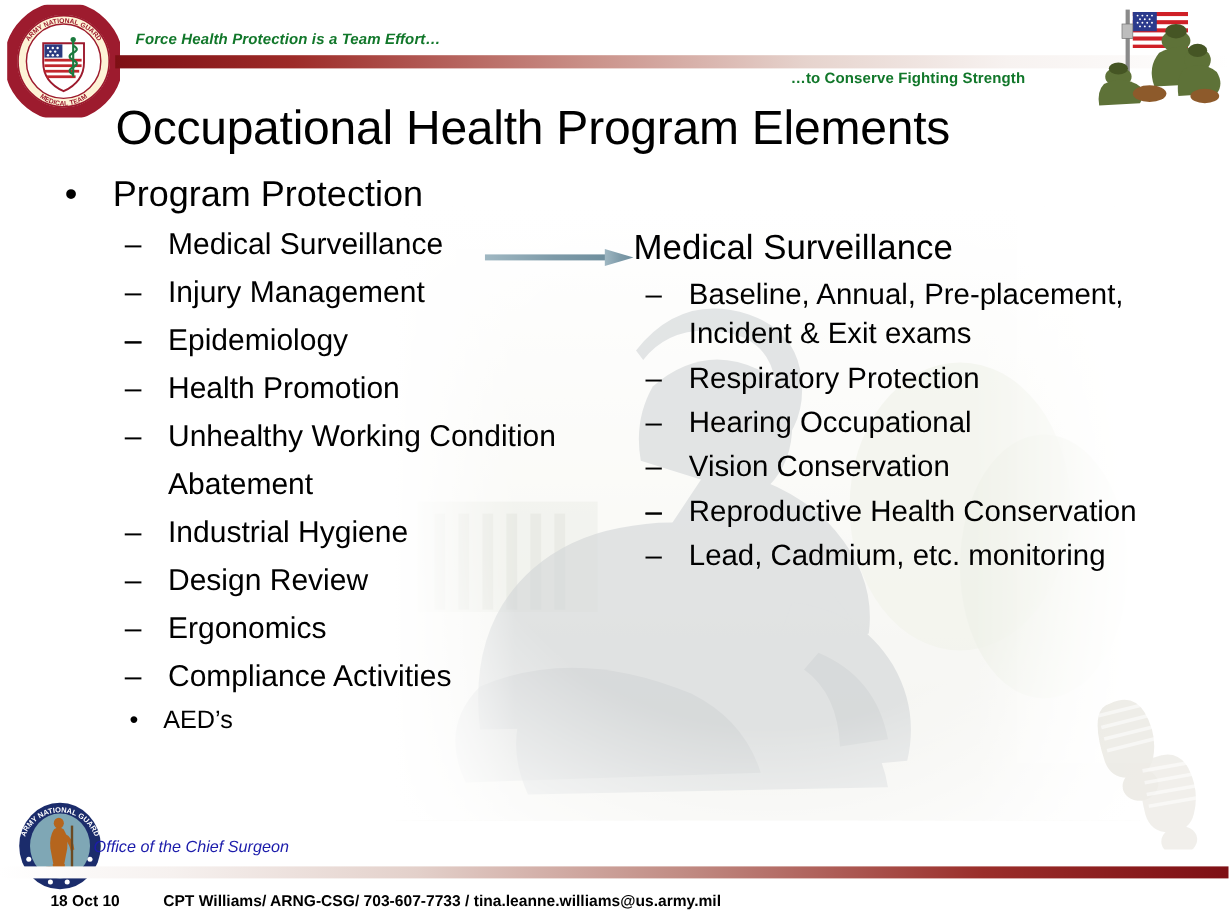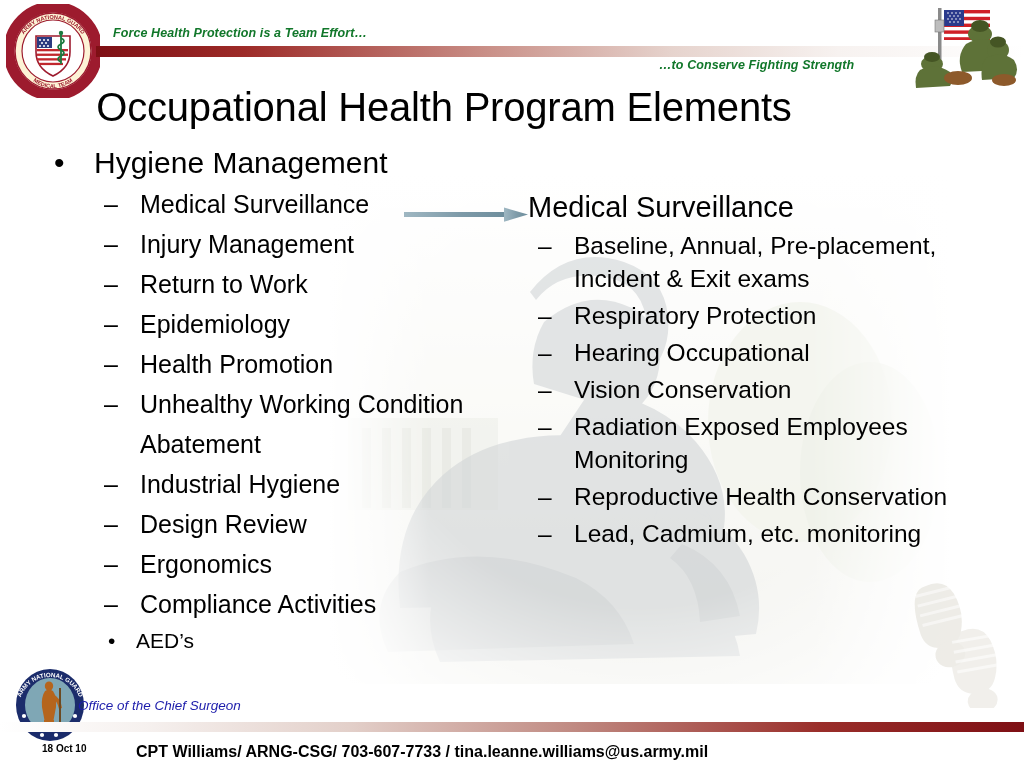--- a/index.html
+++ b/index.html
@@ -9,21 +9,21 @@
   
   .bg-photo{position:absolute;left:330px;top:172px;width:620px;height:512px;overflow:hidden;
             opacity:.30;pointer-events:none;}
   .bg-photo svg{display:block;width:100%;height:100%;}
 
   .bootprints{position:absolute;right:8px;bottom:60px;width:110px;height:130px;opacity:.35;pointer-events:none;}
 
   
   .hdr-tagline-l{position:absolute;left:113px;top:26px;font-size:12.5px;font-weight:bold;font-style:italic;
                  color:#11772a;letter-spacing:.1px;white-space:nowrap;}
-  .hdr-tagline-r{position:absolute;left:659px;top:58px;font-size:12.5px;font-weight:bold;font-style:italic;
+  .hdr-tagline-r{position:absolute;left:659px;top:58px;font-size:12.5px;font-weight:bold;
                  color:#11772a;letter-spacing:.1px;white-space:nowrap;}
   .hdr-bar{position:absolute;left:96px;top:46px;width:928px;height:11px;
            background:linear-gradient(to right,#7e0f14 0%,#9d2b28 16%,#c98f87 42%,#e6d3cd 62%,#f7f2f0 80%,#ffffff 100%);}
 
   
   .seal-top{position:absolute;left:6px;top:4px;width:94px;height:94px;}
   .seal-bot{position:absolute;left:12px;top:666px;width:76px;height:78px;}
 
   
   .flag-art{position:absolute;right:6px;top:4px;width:118px;height:86px;}
@@ -54,22 +54,22 @@
   
   .arrow{position:absolute;left:404px;top:204px;width:124px;height:22px;}
 
   
   .foot-office{position:absolute;left:78px;top:698px;font-size:13.5px;font-weight:normal;font-style:italic;
                color:#1c1cab;white-space:nowrap;}
   .foot-bar{position:absolute;left:0px;top:722px;width:1024px;height:10px;
             background:linear-gradient(to right,#ffffff 0%,#f6f1ef 14%,#e3d0ca 34%,#c08a82 56%,#9a2e2a 80%,#7e0f14 100%);}
   .foot-readiness{position:absolute;left:637px;top:730px;font-size:13.5px;font-weight:bold;font-style:italic;
                   color:#1c1cab;white-space:nowrap;}
-  .foot-date{position:absolute;left:42px;top:743px;font-size:10px;font-weight:bold;color:#000;white-space:nowrap;}
-  .foot-contact{position:absolute;left:136px;top:743px;font-size:16px;font-weight:bold;color:#000;white-space:nowrap;}
+  .foot-date{position:absolute;left:42px;top:743px;font-size:13px;font-weight:bold;color:#000;white-space:nowrap;}
+  .foot-contact{position:absolute;left:136px;top:743px;font-size:13px;font-weight:bold;color:#000;white-space:nowrap;}
 </style>
 </head>
 <body>
 
 <div id="slide">
 
   <div class="bg-photo">
     <svg viewBox="0 0 620 512" preserveAspectRatio="none">
       <defs>
         <linearGradient id="sky" x1="0" y1="0" x2="0" y2="1">
@@ -252,35 +252,34 @@
       </g>
     </svg>
   </div>
 
   <div class="title">Occupational Health Program Elements</div>
 
   <div class="col-left">
     <ul class="lvl">
       <li class="b1">
         <span class="mk">•</span>
-        <span>Hygiene Management</span>
+        <span>Program Protection</span>
       </li>
     </ul>
     <ul class="lvl lvl2">
       <li class="b2">
         <span class="mk">–</span>
         <span>Medical Surveillance</span>
       </li>
       <li class="b2">
         <span class="mk">–</span>
         <span>Injury Management</span>
       </li>
       <li class="b2">
         <span class="mk">–</span>
-        <span>Return to Work</span>
       </li>
       <li class="b2">
         <span class="mk">–</span>
         <span>Epidemiology</span>
       </li>
       <li class="b2">
         <span class="mk">–</span>
         <span>Health Promotion</span>
       </li>
       <li class="b2">
@@ -340,21 +339,20 @@
       <li class="b2">
         <span class="mk">–</span>
         <span>Hearing Occupational</span>
       </li>
       <li class="b2">
         <span class="mk">–</span>
         <span>Vision Conservation</span>
       </li>
       <li class="b2">
         <span class="mk">–</span>
-        <span>Radiation Exposed Employees Monitoring</span>
       </li>
       <li class="b2">
         <span class="mk">–</span>
         <span>Reproductive Health Conservation</span>
       </li>
       <li class="b2">
         <span class="mk">–</span>
         <span>Lead, Cadmium, etc. monitoring</span>
       </li>
     </ul>

